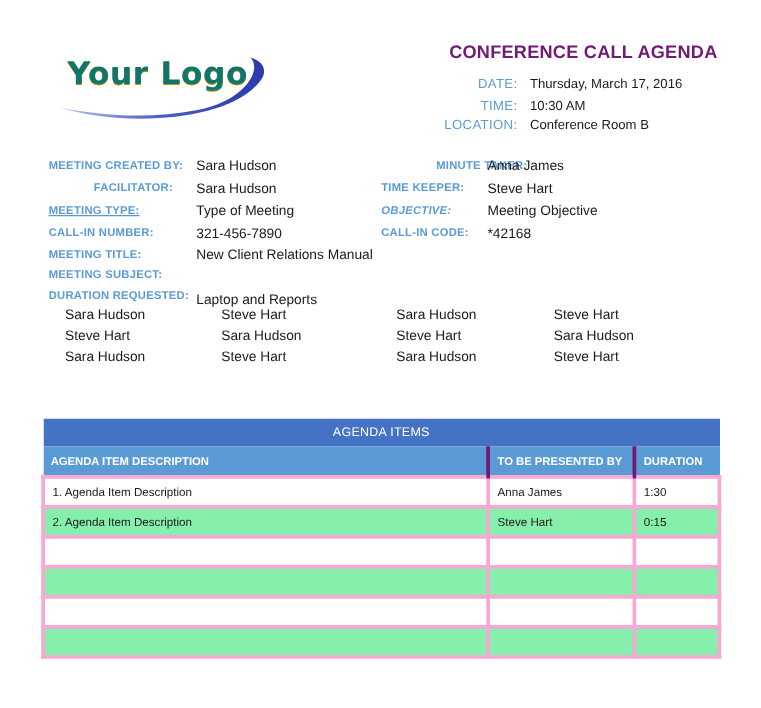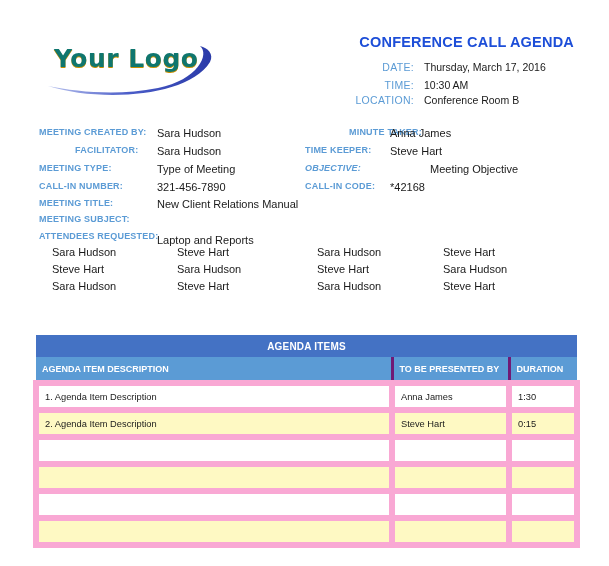--- a/index.html
+++ b/index.html
@@ -12,48 +12,48 @@
     .logo { left: 38px; top: 36px; width: 180px; height: 66px; }
     .logo-text {
       position: absolute; left: 16px; top: 8px;
       font-family: "DejaVu Sans", sans-serif; font-weight: bold; font-size: 25px;
       color: #0f766e; letter-spacing: 0.5px;
       text-shadow: 0 1px 0 #c98f00;
     }
     .logo svg { position: absolute; left: 0; top: 0; }
     
     .doc-title {
-      right: 35px; top: 34px; font-size: 14.5px; font-weight: bold; color: #1d4ed8;
+      right: 35px; top: 34px; font-size: 14.5px; font-weight: bold; color: #701a75;
       letter-spacing: 0.2px;
     }
     .hdr-row { position: absolute; font-size: 10.5px; }
     .hdr-label { position: absolute; text-align: right; width: 90px; color: #5b9bd5; letter-spacing: 0.3px; }
     .hdr-value { position: absolute; left: 100px; white-space: nowrap; color: #1a1a1a; }
     
     .lbl { font-size: 9px; font-weight: bold; color: #5b9bd5; letter-spacing: 0.2px; white-space: nowrap; }
     .val { font-size: 11px; color: #1a1a1a; white-space: nowrap; }
     
     .agenda {
       left: 33px; top: 335px; width: 541px;
       border-collapse: collapse; table-layout: fixed;
     }
     .agenda th, .agenda td { padding: 0 6px; font-size: 9.3px; }
     .agenda .title-row th {
-      background: #4472c4; color: #ffffff; height: 22px; font-weight: bold;
+      background: #4472c4; color: #ffffff; height: 22px; font-weight: normal;
       text-align: center; font-size: 10px; letter-spacing: 0.2px; border: none;
     }
     .agenda .head-row th {
       background: #5b9bd5; color: #ffffff; height: 23px; font-weight: bold;
       text-align: left; font-size: 9px; border-right: 3px solid #701a75;
     }
     .agenda .head-row th:last-child { border-right: none; }
     .agenda td {
-      height: 21px; border: 6px solid #f9a8d4; text-align: left; color: #1a1a1a;
+      height: 21px; border: 3px solid #f9a8d4; text-align: left; color: #1a1a1a;
     }
-    .agenda tr.alt td { background: #fef9c3; }
+    .agenda tr.alt td { background: #86efac; }
   </style>
 </head>
 <body>
 
 <div class="abs logo">
   <svg width="180" height="66" viewBox="0 0 180 66">
     <defs>
       <linearGradient id="sw" x1="0" y1="0" x2="1" y2="0">
         <stop offset="0" stop-color="#b8c2ee"></stop>
         <stop offset="0.5" stop-color="#4a5cc8"></stop>
@@ -77,39 +77,39 @@
 </div>
 <div class="hdr-row" style="left:324px; top:94px;">
   <span class="hdr-label">LOCATION:</span>
   <span class="hdr-value">Conference Room B</span>
 </div>
 
 <div class="abs lbl" style="left:39px; top:127px;">MEETING CREATED BY:</div>
 <div class="abs val" style="left:157px; top:127px;">Sara Hudson</div>
 <div class="abs lbl" style="left:39px; top:145px;margin-left:36px;">FACILITATOR:</div>
 <div class="abs val" style="left:157px; top:145px;">Sara Hudson</div>
-<div class="abs lbl" style="left:39px; top:163px;">MEETING TYPE:</div>
+<div class="abs lbl" style="left:39px; top:163px;text-decoration:underline;">MEETING TYPE:</div>
 <div class="abs val" style="left:157px; top:163px;">Type of Meeting</div>
 <div class="abs lbl" style="left:39px; top:181px;">CALL-IN NUMBER:</div>
 <div class="abs val" style="left:157px; top:181px;">321-456-7890</div>
 <div class="abs lbl" style="left:39px; top:198px;">MEETING TITLE:</div>
 <div class="abs val" style="left:157px; top:198px;">New Client Relations Manual</div>
 <div class="abs lbl" style="left:39px; top:214px;">MEETING SUBJECT:</div>
 <div class="abs val" style="left:157px; top:214px;margin-top:20px;">Laptop and Reports</div>
 
 <div class="abs lbl" style="left:305px; top:127px;margin-left:44px;">MINUTE TAKER:</div>
 <div class="abs val" style="left:390px; top:127px;">Anna James</div>
 <div class="abs lbl" style="left:305px; top:145px;">TIME KEEPER:</div>
 <div class="abs val" style="left:390px; top:145px;">Steve Hart</div>
 <div class="abs lbl" style="left:305px; top:163px;font-style:italic;">OBJECTIVE:</div>
-<div class="abs val" style="left:390px; top:163px;margin-left:40px;">Meeting Objective</div>
+<div class="abs val" style="left:390px; top:163px;">Meeting Objective</div>
 <div class="abs lbl" style="left:305px; top:181px;text-align:right;">CALL-IN CODE:</div>
 <div class="abs val" style="left:390px; top:181px;">*42168</div>
 
-<div class="abs lbl" style="left:39px; top:231px;">ATTENDEES REQUESTED:</div>
+<div class="abs lbl" style="left:39px; top:231px;">DURATION REQUESTED:</div>
 <div>
   <div class="abs val" style="left:52px; top:246px;">Sara Hudson</div>
   <div class="abs val" style="left:177px; top:246px;">Steve Hart</div>
   <div class="abs val" style="left:317px; top:246px;">Sara Hudson</div>
   <div class="abs val" style="left:443px; top:246px;">Steve Hart</div>
   <div class="abs val" style="left:52px; top:263px;">Steve Hart</div>
   <div class="abs val" style="left:177px; top:263px;">Sara Hudson</div>
   <div class="abs val" style="left:317px; top:263px;">Steve Hart</div>
   <div class="abs val" style="left:443px; top:263px;">Sara Hudson</div>
   <div class="abs val" style="left:52px; top:280px;">Sara Hudson</div>

